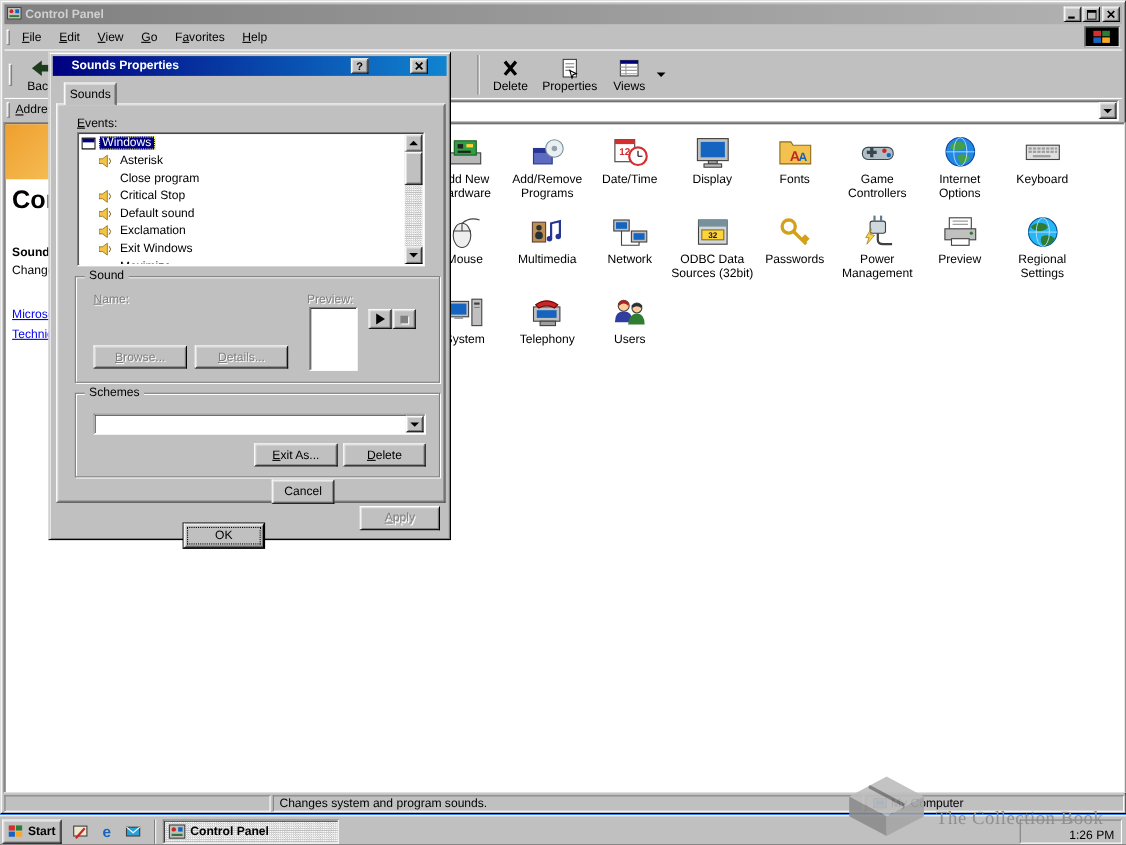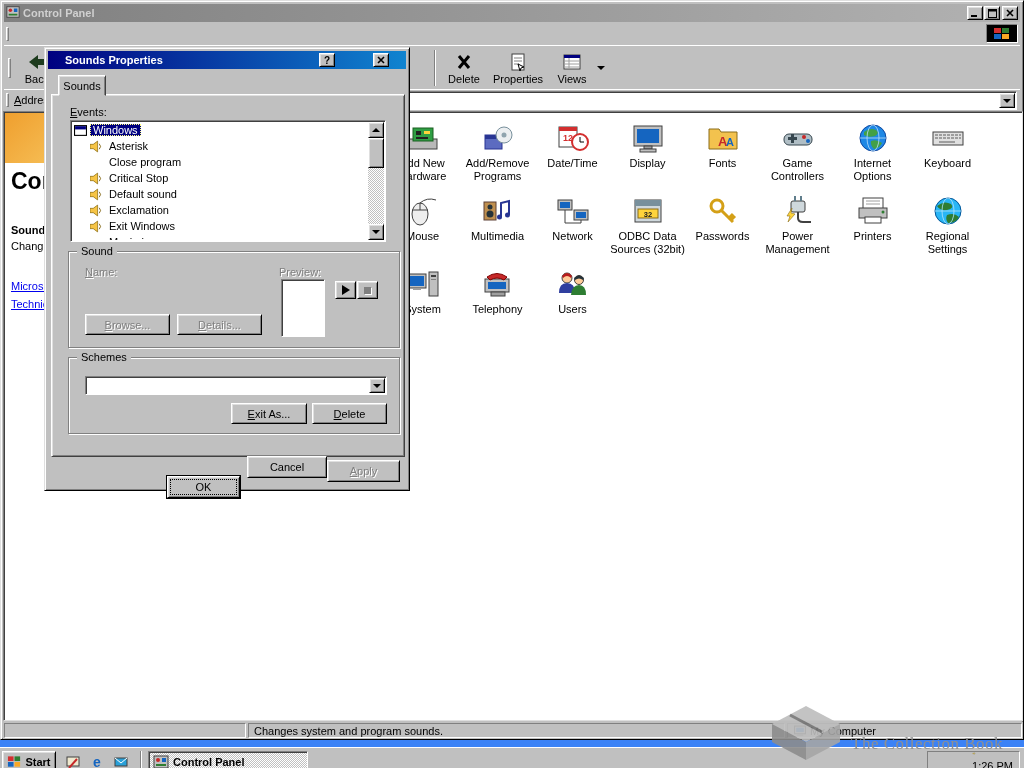--- a/index.html
+++ b/index.html
@@ -84,21 +84,21 @@
   .sb-track { position:absolute; left:0; top:16px; width:16px; bottom:16px; }
   .sb-thumb { position:absolute; left:0; top:0; width:16px; height:30px; }
   .combo { position:absolute; height:19px; }
   .combo .ctext { position:absolute; left:4px; top:2px; right:18px; overflow:hidden; white-space:nowrap; }
   .playglyph { width:0; height:0; border-top:5px solid transparent; border-bottom:5px solid transparent; border-left:8px solid #000; }
   .stopglyph { width:7px; height:7px; background:#808080; box-shadow:1px 1px 0 #fff; }
   .okring { box-shadow: 0 0 0 1px #000, inset 1px 1px 0 #dfdfdf, inset -1px -1px 0 #808080; outline:1px dotted #000; outline-offset:-4px; }
 
   
   .taskbar { position:absolute; left:0; top:740px; width:1024px; height:28px; background:#c0c0c0;
-             border-top:7px solid #3b82f6; box-shadow: inset 0 1px 0 #fff; z-index:20; }
+             border-top:1px solid #3b82f6; box-shadow: inset 0 1px 0 #fff; z-index:20; }
   .start { position:absolute; left:2px; top:4px; width:54px; height:22px; gap:3px; font-weight:bold; }
   .ql { position:absolute; top:5px; width:22px; height:20px; display:flex; align-items:center; justify-content:center; }
   .task { position:absolute; left:148px; top:4px; width:160px; height:22px; display:flex; align-items:center; gap:4px; padding:0 4px;
           font-weight:bold; border:1px solid; border-color:#808080 #fff #fff #808080; box-shadow: inset 1px 1px 0 #404040; }
   .tray { position:absolute; right:4px; top:4px; width:93px; height:22px; display:flex; align-items:center; padding:0 6px; gap:5px;flex-direction:column; }
   .clock { margin-left:auto; }
 
   
   .wm { position:absolute; z-index:40; pointer-events:none; }
   .wm-text { left:851px; top:734px; font-family:"Liberation Serif", serif; font-size:17px; color:#8f8f8f; letter-spacing:0.5px; }
@@ -132,20 +132,28 @@
         </span>
       <span class="cap btn" style="margin-left:2px">
           <svg width="8" height="8" viewBox="0 0 8 8">
             <path d="M1 1 L7 7 M7 1 L1 7" stroke="#000" stroke-width="1.6"></path>
           </svg>
         </span>
     </div>
 
     <div class="menubar">
       <span class="grip"></span>
+      <span id="menu-items" style="display:flex">
+          <span class="menu-item"><u>F</u>ile</span>
+          <span class="menu-item"><u>E</u>dit</span>
+          <span class="menu-item"><u>V</u>iew</span>
+          <span class="menu-item"><u>G</u>o</span>
+          <span class="menu-item">F<u>a</u>vorites</span>
+          <span class="menu-item"><u>H</u>elp</span>
+        </span>
       <span class="brandbox">
         <svg width="18" height="14" viewBox="0 0 18 14">
             <rect x="1" y="1" width="7" height="5" fill="#d32f2f"></rect>
             <rect x="9" y="1" width="7" height="5" fill="#2e7d32"></rect>
             <rect x="1" y="7" width="7" height="5" fill="#1565c0"></rect>
             <rect x="9" y="7" width="7" height="5" fill="#f9a825"></rect>
           </svg>
       </span>
     </div>
 
@@ -350,21 +358,21 @@
             <div class="lbl">Power Management</div>
           </div>
           <div class="cp-item" style="left: 831px; top: 83px;">
             <div class="ico"><svg width="32" height="32" viewBox="0 0 32 32">
                 <rect x="6" y="3" width="20" height="11" fill="#fff" stroke="#404040"></rect>
                 <path d="M9 6 L23 6 M9 9 L23 9" stroke="#9e9e9e"></path>
                 <rect x="2" y="13" width="28" height="10" fill="#c0c0c0" stroke="#404040"></rect>
                 <circle cx="26" cy="17" r="1.5" fill="#2e7d32"></circle>
                 <rect x="8" y="22" width="16" height="6" fill="#fff" stroke="#404040"></rect>
               </svg></div>
-            <div class="lbl">Printers</div>
+            <div class="lbl">Preview</div>
           </div>
           <div class="cp-item" style="left: 906px; top: 83px;">
             <div class="ico"><svg width="32" height="32" viewBox="0 0 32 32">
                 <circle cx="16" cy="16" r="13" fill="#29b6f6" stroke="#01579b"></circle>
                 <path d="M5 11 Q12 5 19 9 Q23 13 15 15 Q8 16 5 11 Z" fill="#2e7d32"></path>
                 <path d="M15 20 Q22 17 27 22 Q24 28 16 28 Q13 24 15 20 Z" fill="#2e7d32"></path>
                 <path d="M3 16 L29 16" stroke="#b3e5fc" stroke-width="0.8"></path>
                 <ellipse cx="16" cy="16" rx="6" ry="13" fill="none" stroke="#b3e5fc" stroke-width="0.8"></ellipse>
               </svg></div>
             <div class="lbl">Regional Settings</div>
@@ -538,21 +546,21 @@
           </div>
         <div class="btn" style="position:absolute;left:243px;top:45px;width:75px;height:21px">
             <span class="u1">Delete</span>
           </div>
       </div>
     </div>
 
     <div class="btn okring" style="position:absolute;left:122px;top:428px;width:73px;height:22px">
         <span>OK</span>
       </div>
-    <div class="btn" style="position:absolute;left:202px;top:408px;width:80px;height:22px">
+    <div class="btn" style="position:absolute;left:202px;top:388px;width:57px;height:22px">
         <span>Cancel</span>
       </div>
     <div class="btn" style="position:absolute;left:282px;top:412px;width:73px;height:22px">
         <span class="u1 dis">Apply</span>
       </div>
   </div>
 
   <div class="taskbar">
     <div class="start btn">
       <svg width="15" height="14" viewBox="0 0 16 14">

